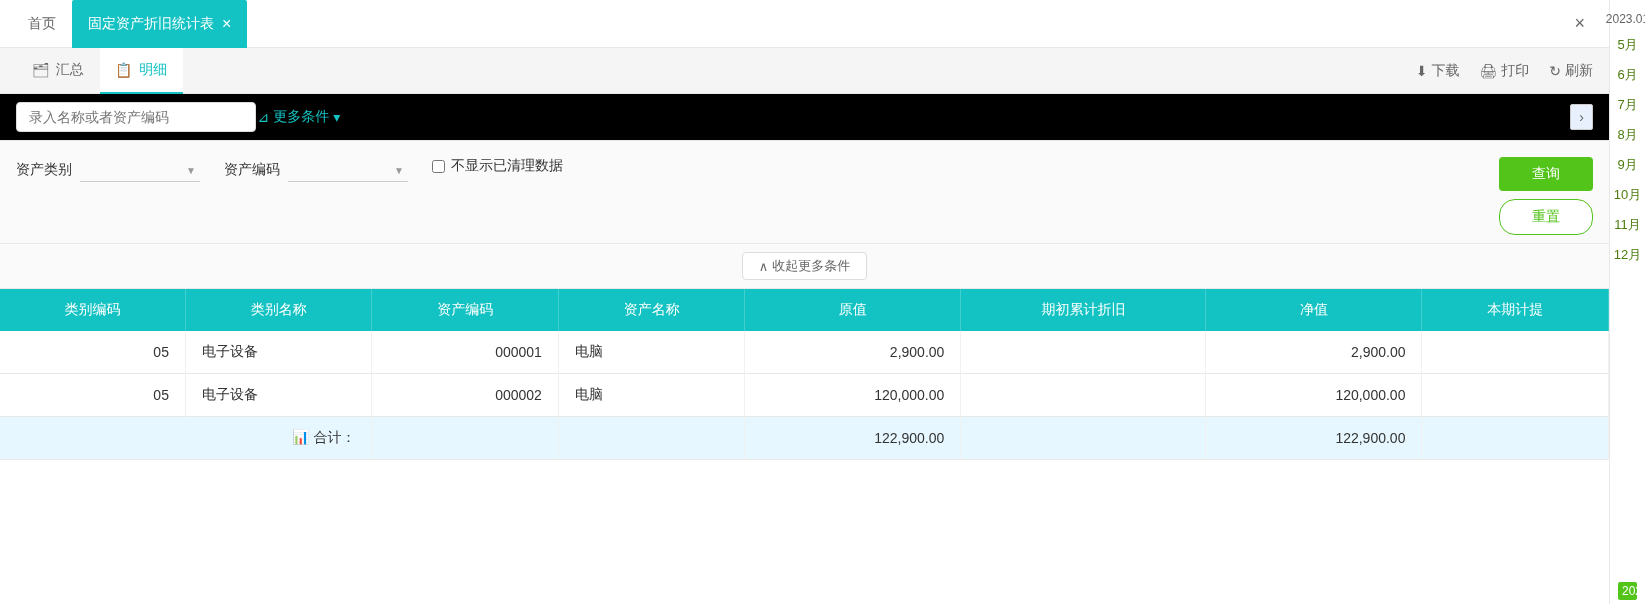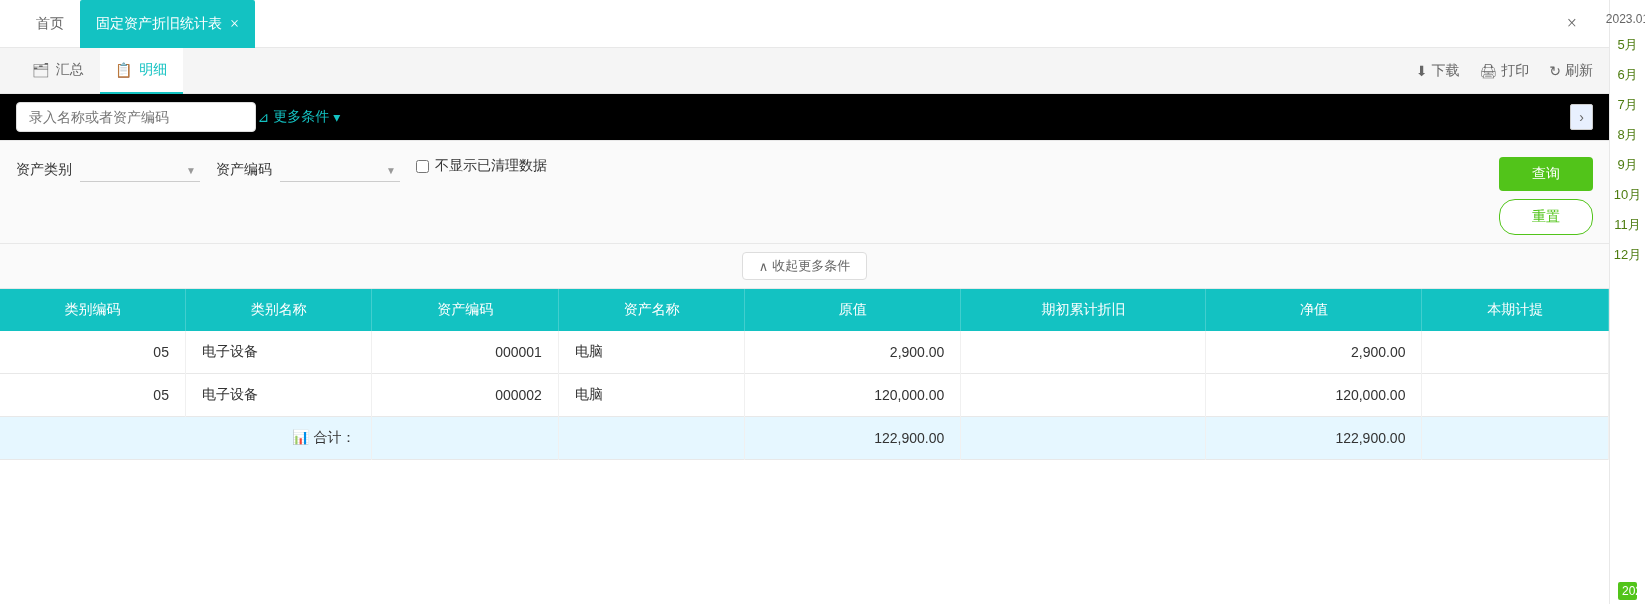--- a/index.html
+++ b/index.html
@@ -2,21 +2,21 @@
 <html><head>
   <meta charset="utf-8">
   <style>
     * { box-sizing: border-box; margin: 0; padding: 0; }
     body { font-family: "Microsoft YaHei", "PingFang SC", sans-serif; font-size: 14px; background: #f0f2f5; color: #333; width: 1645px; height: 604px; overflow: hidden; display: flex; }
 
     
     .main-content { flex: 1; display: flex; flex-direction: column; background: #fff; }
 
     
-    .top-nav { display: flex; align-items: center; background: #fff; border-bottom: 1px solid #e8e8e8; padding: 0 24px; height: 48px; font-family: Liberation Serif, serif; }
+    .top-nav { display: flex; align-items: center; background: #fff; border-bottom: 1px solid #e8e8e8; padding: 0 16px; height: 48px; }
     .nav-home { color: #666; font-size: 14px; padding: 0 12px; cursor: pointer; }
     .nav-tab { display: flex; align-items: center; background: #13c2c2; color: #fff; padding: 0 16px; height: 48px; font-size: 14px; border-radius: 2px 2px 0 0; margin-left: 4px; cursor: pointer; position: relative; }
     .nav-tab .close-btn { margin-left: 8px; color: #fff; font-size: 16px; cursor: pointer; }
     .close-window { margin-left: auto; font-size: 18px; color: #666; cursor: pointer; padding: 4px 8px; }
 
     
     .sub-tabs { display: flex; align-items: center; background: #f5f5f5; border-bottom: 1px solid #e8e8e8; padding: 0 16px; height: 46px; }
     .sub-tab { display: flex; align-items: center; padding: 0 16px; height: 46px; cursor: pointer; font-size: 14px; color: #666; border-bottom: 2px solid transparent; }
     .sub-tab.active { color: #13c2c2; border-bottom: 2px solid #13c2c2; background: #fff; }
     .sub-tab .tab-icon { margin-right: 6px; }
@@ -25,21 +25,21 @@
 
     
     .search-bar { display: flex; align-items: center; padding: 8px 16px; background: #000000; border-bottom: 1px solid #e8e8e8; }
     .search-input { border: 1px solid #ddd; border-radius: 4px; padding: 6px 32px 6px 12px; font-size: 14px; color: #999; width: 240px; background: #fff; position: relative; }
     .search-icon { color: #999; margin-left: -28px; margin-right: 12px; cursor: pointer; }
     .more-conditions { display: flex; align-items: center; gap: 4px; color: #13c2c2; cursor: pointer; font-size: 14px; }
     .search-bar-right { margin-left: auto; display: flex; align-items: center; }
     .expand-btn { background: #e8f0fe; border: 1px solid #ccc; border-radius: 2px; padding: 4px 8px; cursor: pointer; color: #666; }
 
     
-    .filter-area { display: flex; align-items: flex-start; padding: 16px 16px 8px; background: #fafafa; border-bottom: 1px solid #e8e8e8; flex-wrap: wrap; gap: 16px; }
+    .filter-area { display: flex; align-items: flex-start; padding: 16px 16px 8px; background: #fafafa; border-bottom: 1px solid #e8e8e8; flex-wrap: wrap; gap: 24px; }
     .filter-group { display: flex; align-items: center; gap: 8px; }
     .filter-label { font-size: 14px; color: #333; white-space: nowrap; }
     .filter-select { border: none; border-bottom: 1px solid #ccc; padding: 4px 24px 4px 4px; font-size: 14px; color: #333; background: transparent; min-width: 120px; cursor: pointer; appearance: none; position: relative; }
     .select-wrapper { position: relative; display: inline-block; }
     .select-wrapper::after { content: '▼'; position: absolute; right: 4px; top: 50%; transform: translateY(-50%); font-size: 10px; color: #999; pointer-events: none; }
     .checkbox-group { display: flex; align-items: center; gap: 6px; }
     .checkbox-group input { cursor: pointer; }
     .filter-buttons { margin-left: auto; display: flex; flex-direction: column; gap: 8px; }
     .btn-query { background: #52c41a; color: #fff; border: none; border-radius: 4px; padding: 8px 32px; font-size: 14px; cursor: pointer; min-width: 80px; }
     .btn-reset { background: #fff; color: #52c41a; border: 1px solid #52c41a; border-radius: 16px; padding: 8px 32px; font-size: 14px; cursor: pointer; min-width: 80px; }

